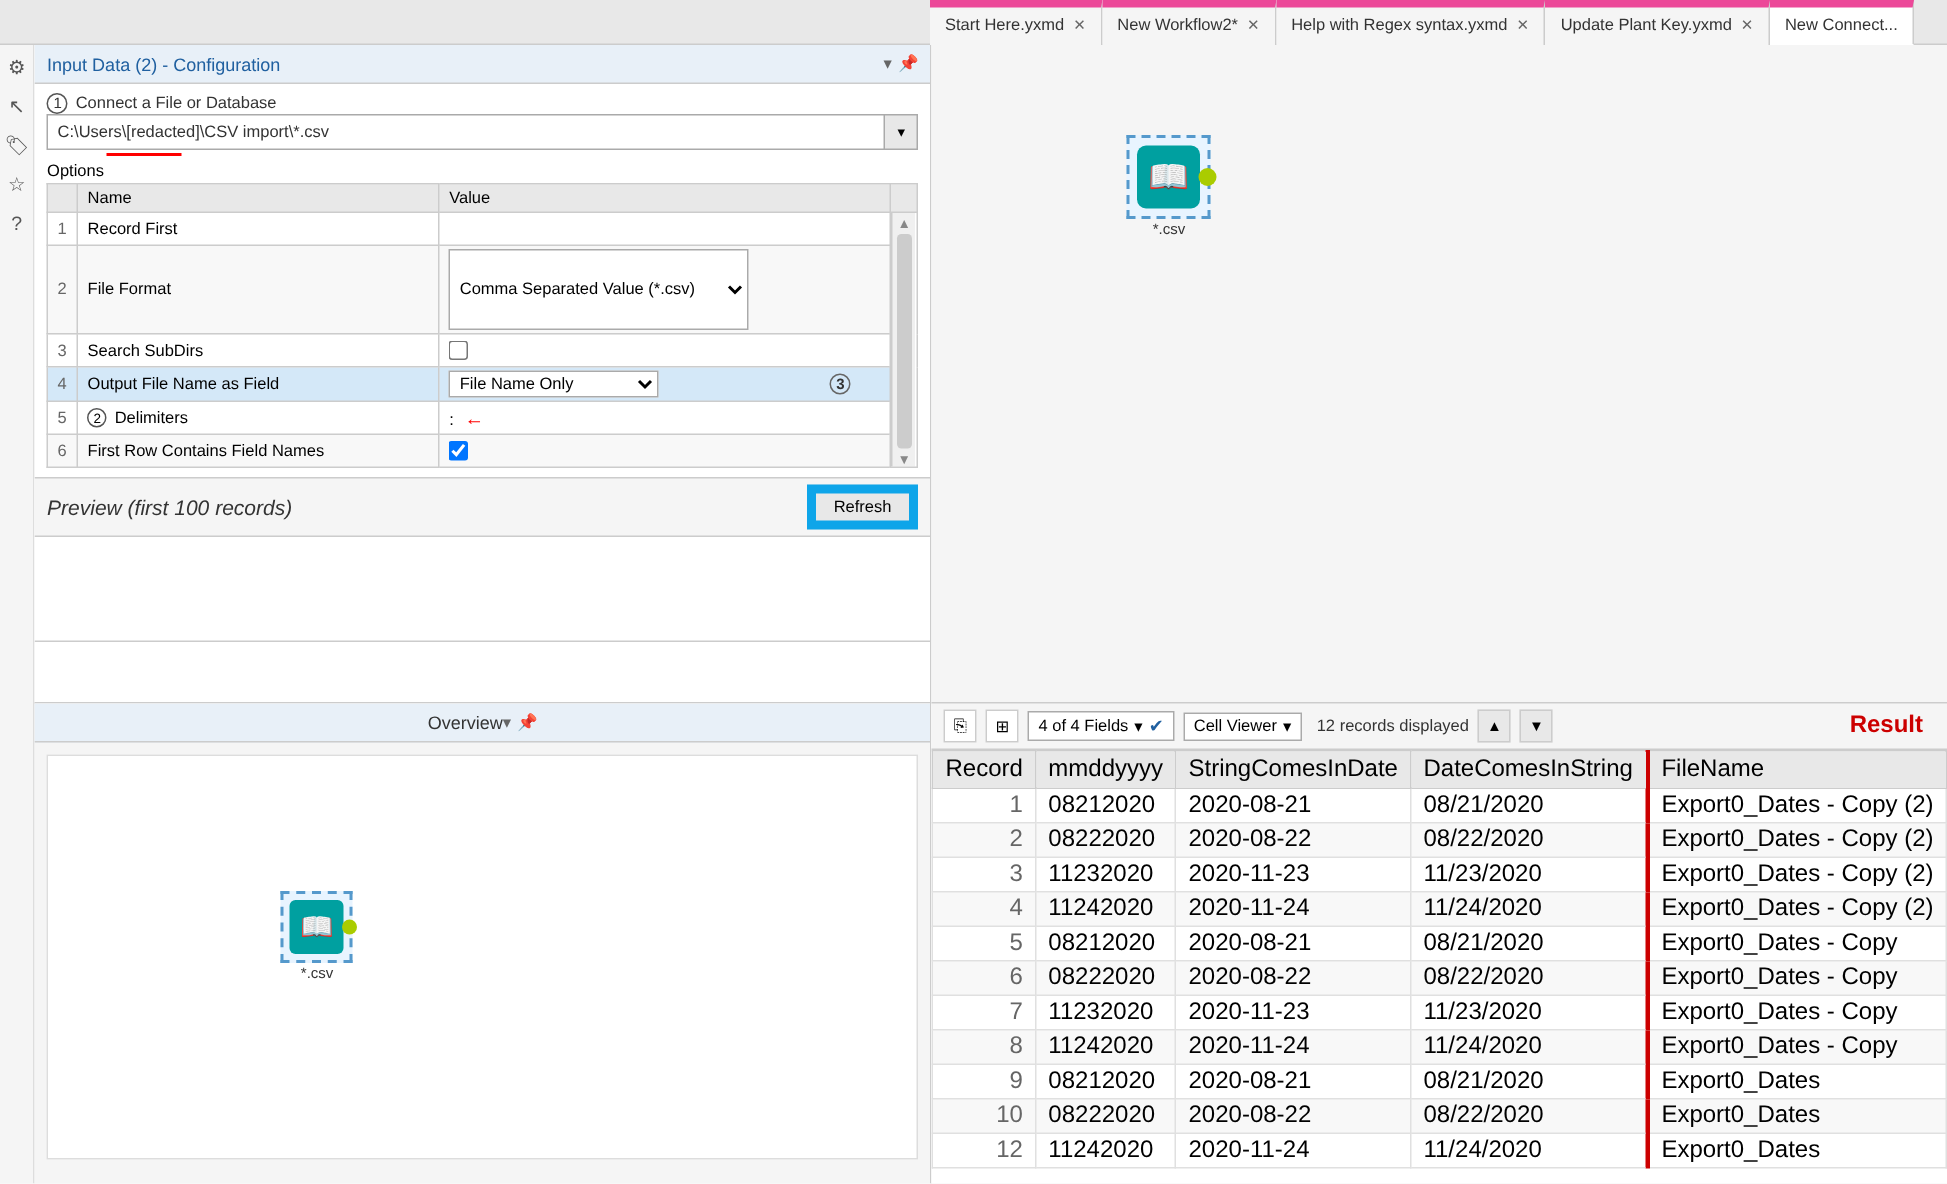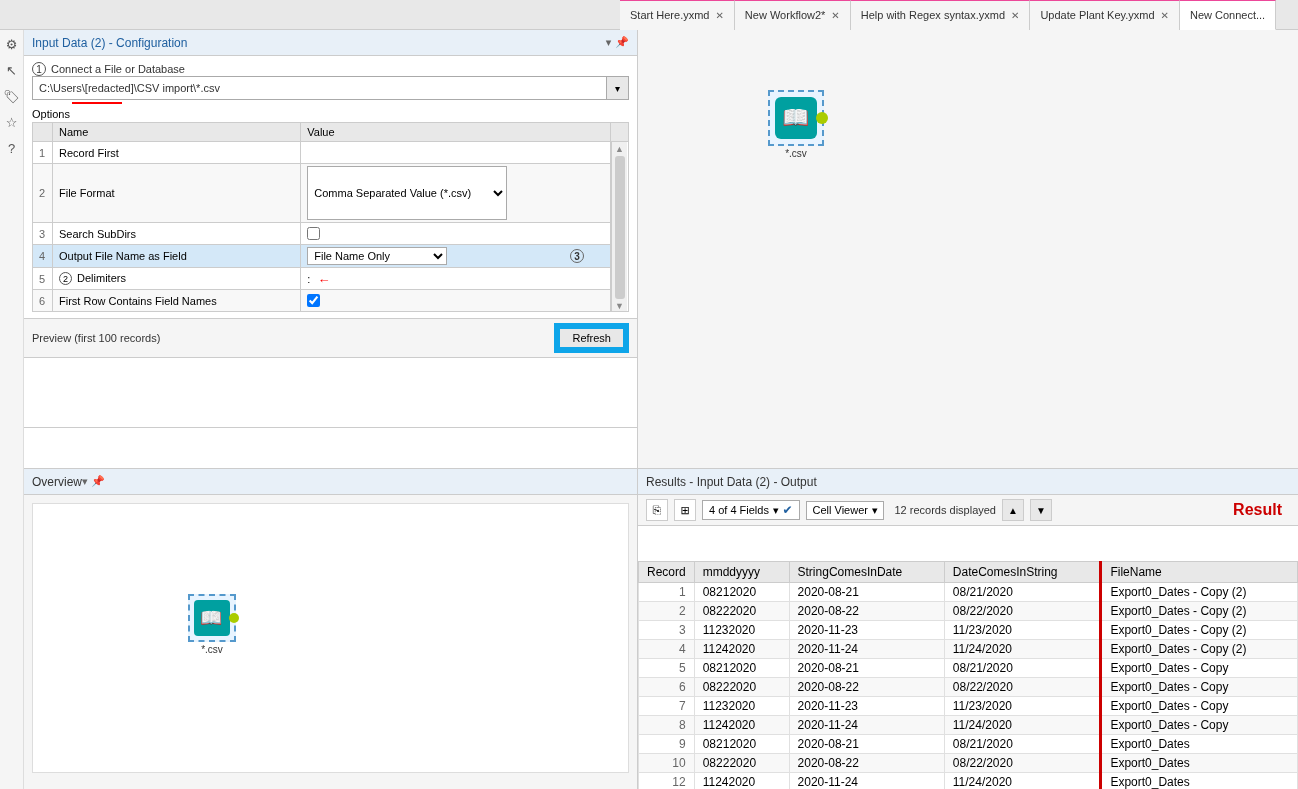--- a/index.html
+++ b/index.html
@@ -5,21 +5,21 @@
     * { box-sizing: border-box; margin: 0; padding: 0; }
     body { font-family: 'Segoe UI', Arial, sans-serif; font-size: 12px; background: #f0f0f0; overflow: hidden; width: 1298px; height: 789px; }
 
     
     .tabs-bar {
       display: flex; align-items: center; background: #e8e8e8; border-bottom: 1px solid #ccc;
       height: 30px; padding-left: 620px;
     }
     .tab {
       display: flex; align-items: center; padding: 0 10px; height: 30px; background: #f5f5f5;
-      border-right: 1px solid #ccc; border-top: 1px solid #ec4899; font-size: 11px; cursor: pointer;
+      border-right: 1px solid #ccc; border-top: 5px solid #ec4899; font-size: 11px; cursor: pointer;
       white-space: nowrap; color: #333;
     }
     .tab.active { background: #fff; border-bottom: 1px solid #fff; }
     .tab .close-btn { margin-left: 6px; color: #666; font-size: 10px; cursor: pointer; }
 
     
     .main-layout { display: flex; height: calc(789px - 30px); }
 
     
     .left-sidebar {
@@ -70,31 +70,31 @@
     .dropdown-cell { display: flex; align-items: center; gap: 2px; }
     .mini-dropdown { font-size: 11px; border: 1px solid #aaa; background: #fff; padding: 1px 2px; width: 140px; }
     .mini-dropdown-wide { font-size: 11px; border: 1px solid #aaa; background: #fff; padding: 19px 2px; width: 200px; }
     .checkbox-cell { display: flex; align-items: center; }
 
     
     .preview-row {
       display: flex; align-items: center; justify-content: space-between;
       padding: 4px 8px; background: #f5f5f5; border-top: 1px solid #ccc; border-bottom: 1px solid #ccc;
     }
-    .preview-label { font-size: 11px; color: #333; }
+    .preview-label { font-size: 14px; color: #333; font-style: italic; }
     .refresh-btn {
       padding: 3px 12px; background: #e8e8e8; border: 6px solid #0ea5e9; font-size: 11px; cursor: pointer;
     }
     .preview-area { background: #fff; height: 70px; border-bottom: 1px solid #ccc; }
 
     
     .overview-section { height: 320px; background: #f5f5f5; overflow: hidden; }
     .overview-header {
       background: #e8f0f8; border-bottom: 1px solid #ccc; padding: 3px 8px;
-      display: flex; align-items: center; justify-content: flex-start; height: 26px;
+      display: flex; align-items: center; justify-content: center; height: 26px;
     }
     .overview-title { font-size: 12px; color: #333; }
     .overview-canvas {
       background: #fff; margin: 8px; border: 1px solid #ddd; height: 270px;
       display: flex; align-items: center; justify-content: center; position: relative; overflow: hidden;
     }
 
     
     .csv-node {
       display: flex; flex-direction: column; align-items: center; position: absolute;
@@ -158,21 +158,21 @@
     }
     .records-info { font-size: 11px; color: #333; margin-left: 4px; }
     .nav-btn {
       width: 22px; height: 22px; border: 1px solid #ccc; background: #e8e8e8;
       display: flex; align-items: center; justify-content: center; cursor: pointer; font-size: 10px;
     }
     .result-title-label { font-size: 16px; font-weight: bold; color: #cc0000; margin-left: auto; margin-right: 8px; }
 
     
     .data-table-wrap { overflow: auto; flex: 1; }
-    .data-table { width: 100%; border-collapse: collapse; font-size: 12px; margin-top: 35px; }
+    .data-table { width: 100%; border-collapse: collapse; font-size: 16px; }
     .data-table th {
       background: #e8e8e8; padding: 3px 8px; text-align: left;
       border: 1px solid #ccc; font-weight: normal; white-space: nowrap; position: sticky; top: 0;
     }
     .data-table td { padding: 2px 8px; border: 1px solid #e0e0e0; white-space: nowrap; }
     .data-table tr:nth-child(even) { background: #f8f8f8; }
     .data-table .row-num-col { color: #666; text-align: right; width: 30px; }
 
     
     .annotation-badge {
@@ -351,23 +351,20 @@
       <div class="canvas-node">
         <div class="canvas-node-box">
           <div class="canvas-node-inner">📖</div>
           <div class="canvas-node-dot"></div>
         </div>
         <span class="canvas-node-label">*.csv</span>
       </div>
     </div>
 
     <div class="results-section">
-      <div class="results-header">
-        <span class="results-title">Results - Input Data (2) - Output</span>
-      </div>
 
       <div class="results-toolbar">
         <div class="toolbar-icon-btn" title="Copy">⎘</div>
         <div class="toolbar-icon-btn" title="Data">⊞</div>
         <div class="fields-dropdown">
           <span>4 of 4 Fields</span>
           <span>▾</span>
           <span class="check-icon">✔</span>
         </div>
         <div class="viewer-dropdown">

